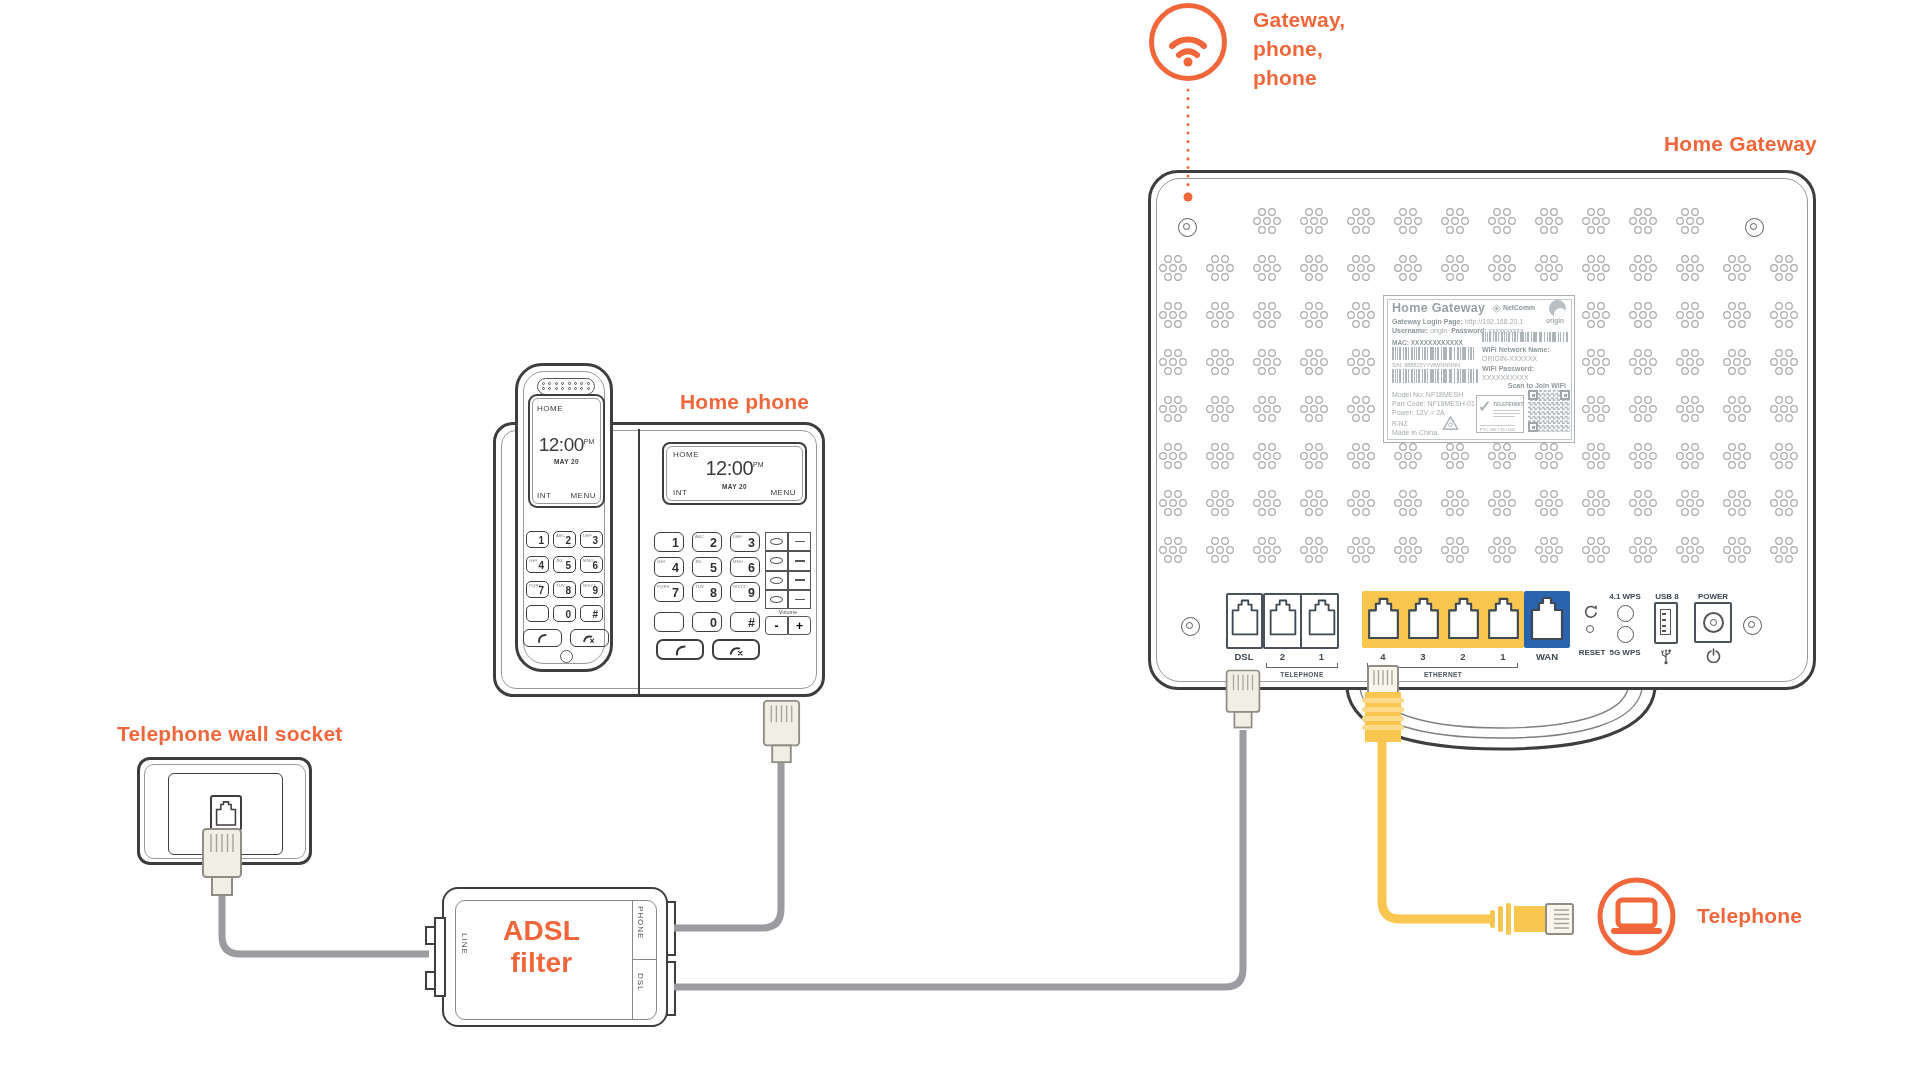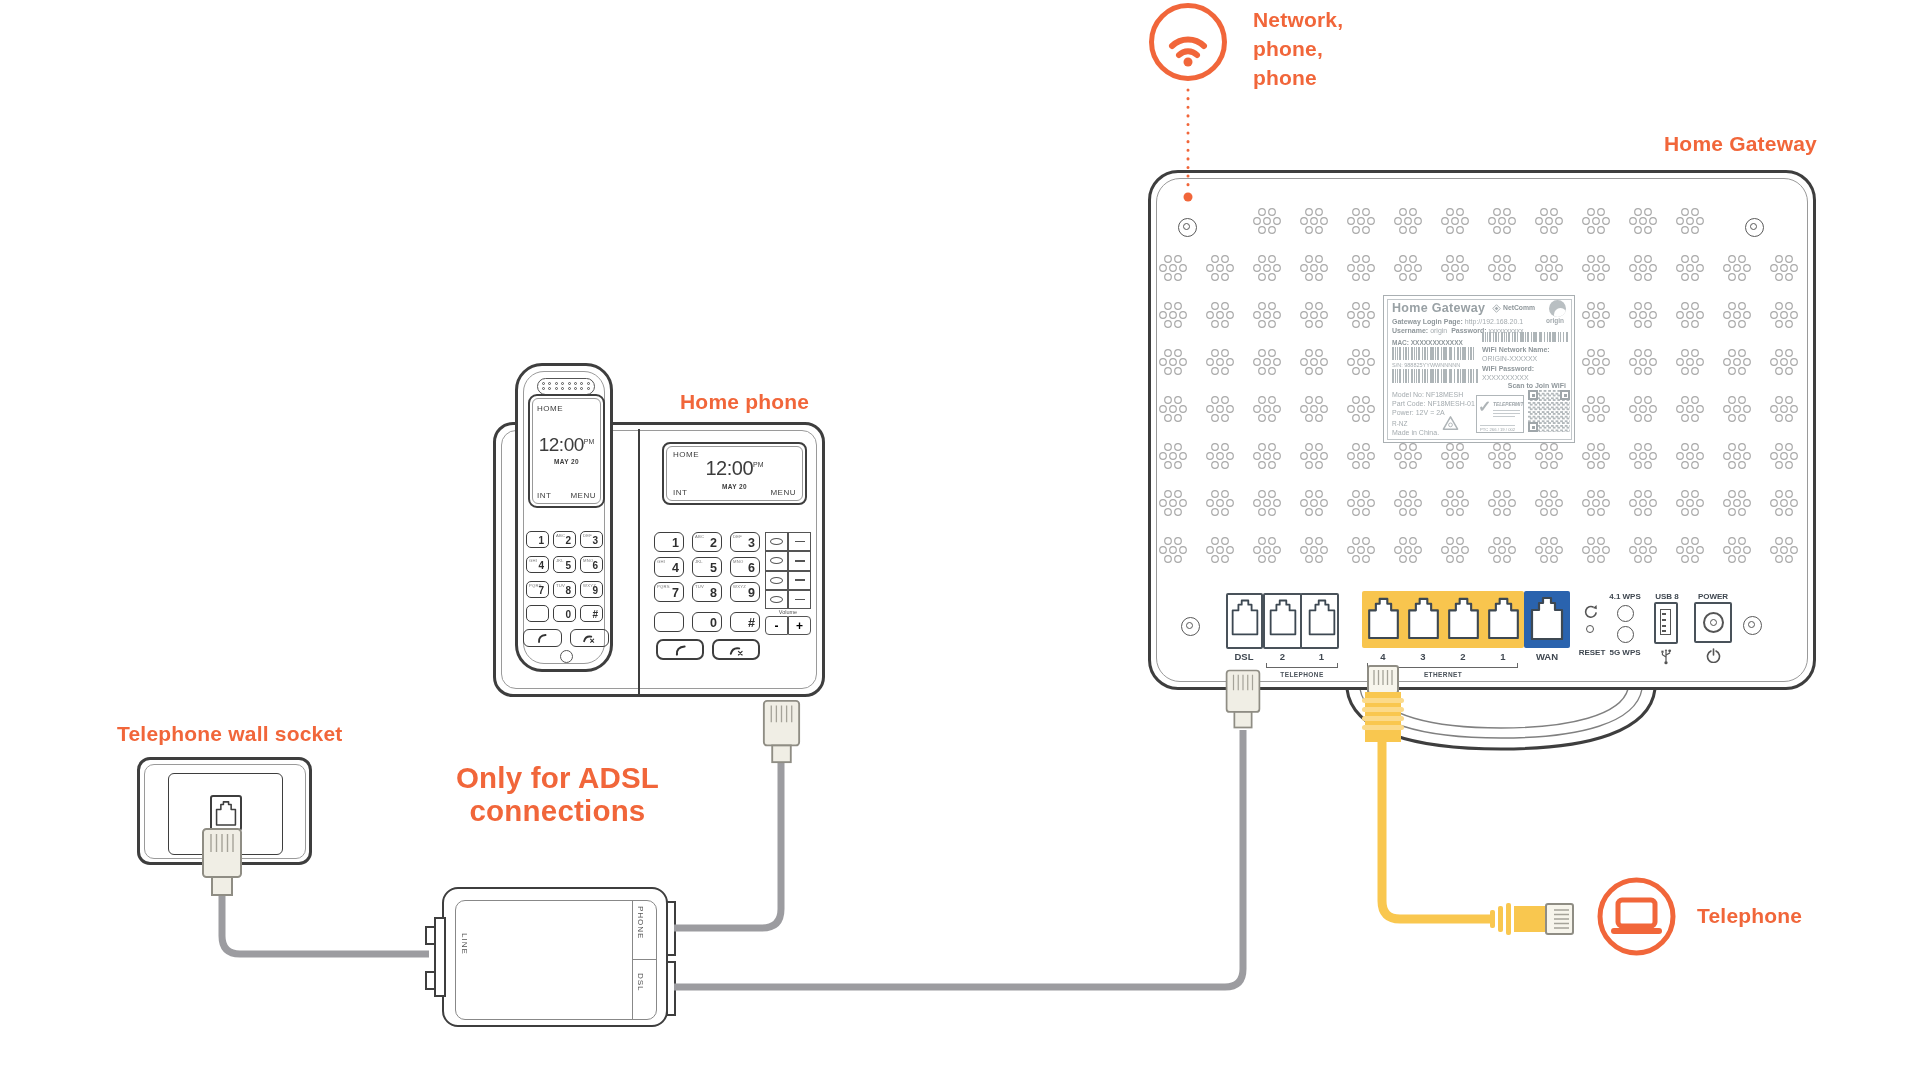--- a/index.html
+++ b/index.html
@@ -1177,20 +1177,24 @@
     </div>
   </div>
 
   <div class="abs" style="left:442px;top:887px;width:226px;height:140px;border:2.5px solid #3E3E3E;border-radius:16px;background:#fff;box-sizing:border-box">
     <div class="abs" style="left:11px;top:11px;width:202px;height:120px;border:1.2px solid #888;border-radius:10px;box-sizing:border-box"></div>
     <div class="abs" style="left:188px;top:11px;width:1.2px;height:120px;background:#888"></div>
     <div class="abs" style="left:188px;top:70px;width:25px;height:1.2px;background:#888"></div>
     <div class="vert abs" style="left:16px;top:44px;height:56px">LINE</div>
     <div class="vert abs" style="left:192px;top:17px;height:50px">PHONE</div>
     <div class="vert abs" style="left:192px;top:84px;height:44px">DSL</div>
+    <div class="abs orange" style="left:0;top:26px;width:195px;text-align:center;font-size:28px;line-height:32px">
+      <div>ADSL</div>
+      <div>filter</div>
+    </div>
   </div>
   <svg class="abs" style="left:423px;top:916px" width="24" height="82" viewBox="0 0 24 82">
     <rect x="12" y="2" width="10" height="78" fill="#fff" stroke="#3E3E3E" stroke-width="2"></rect>
     <rect x="3" y="11" width="9" height="17" fill="#fff" stroke="#3E3E3E" stroke-width="2"></rect>
     <rect x="3" y="56" width="9" height="17" fill="#fff" stroke="#3E3E3E" stroke-width="2"></rect>
   </svg>
   <div class="abs" style="left:666px;top:901px;width:10px;height:55px;border:2px solid #3E3E3E;background:#fff;box-sizing:border-box"></div>
   <div class="abs" style="left:666px;top:961px;width:10px;height:55px;border:2px solid #3E3E3E;background:#fff;box-sizing:border-box"></div>
 
   <svg class="abs" style="left:0;top:0" width="1920" height="1080" viewBox="0 0 1920 1080" fill="none">
@@ -1231,31 +1235,27 @@
     <circle cx="44" cy="44" r="36.5" fill="none" stroke="#F1663A" stroke-width="5"></circle>
     <path d="M28 48 A23 23 0 0 1 60 48" fill="none" stroke="#F1663A" stroke-width="6" stroke-linecap="round"></path>
     <path d="M35 57 A12.5 12.5 0 0 1 53 57" fill="none" stroke="#F1663A" stroke-width="6" stroke-linecap="round"></path>
     <circle cx="44" cy="64" r="4.5" fill="#F1663A"></circle>
   </svg>
   <svg class="abs" style="left:1178px;top:85px" width="20" height="120" viewBox="0 0 20 120">
     <path d="M10 5 V105" stroke="#F1663A" stroke-width="3" stroke-dasharray="0.1 8.5" stroke-linecap="round" fill="none"></path>
     <circle cx="10" cy="112" r="4.5" fill="#F1663A"></circle>
   </svg>
   <div class="abs orange" style="left:1253px;top:5px;line-height:29px">
-    <div>Network,</div>
+    <div>Gateway,</div>
     <div>phone,</div>
     <div>phone</div>
   </div>
   <div class="abs orange" style="left:1664px;top:132px">Home Gateway</div>
   <div class="abs orange" style="left:680px;top:390px">Home phone</div>
   <div class="abs orange" style="left:117px;top:722px">Telephone wall socket</div>
-  <div class="abs orange" style="left:440px;top:761px;width:235px;text-align:center;font-size:29.5px;line-height:33px">
-    <div>Only for ADSL</div>
-    <div>connections</div>
-  </div>
   <svg class="abs" style="left:1594px;top:874px" width="85" height="85" viewBox="0 0 85 85">
     <circle cx="42.5" cy="42.5" r="36.5" fill="none" stroke="#F1663A" stroke-width="5"></circle>
     <rect x="24" y="26" width="37" height="26" rx="4" fill="none" stroke="#F1663A" stroke-width="5"></rect>
     <rect x="17" y="54" width="51" height="6" rx="3" fill="#F1663A"></rect>
   </svg>
   <div class="abs orange" style="left:1697px;top:904px">Telephone</div>
 
 </div>
 
 </body></html>

